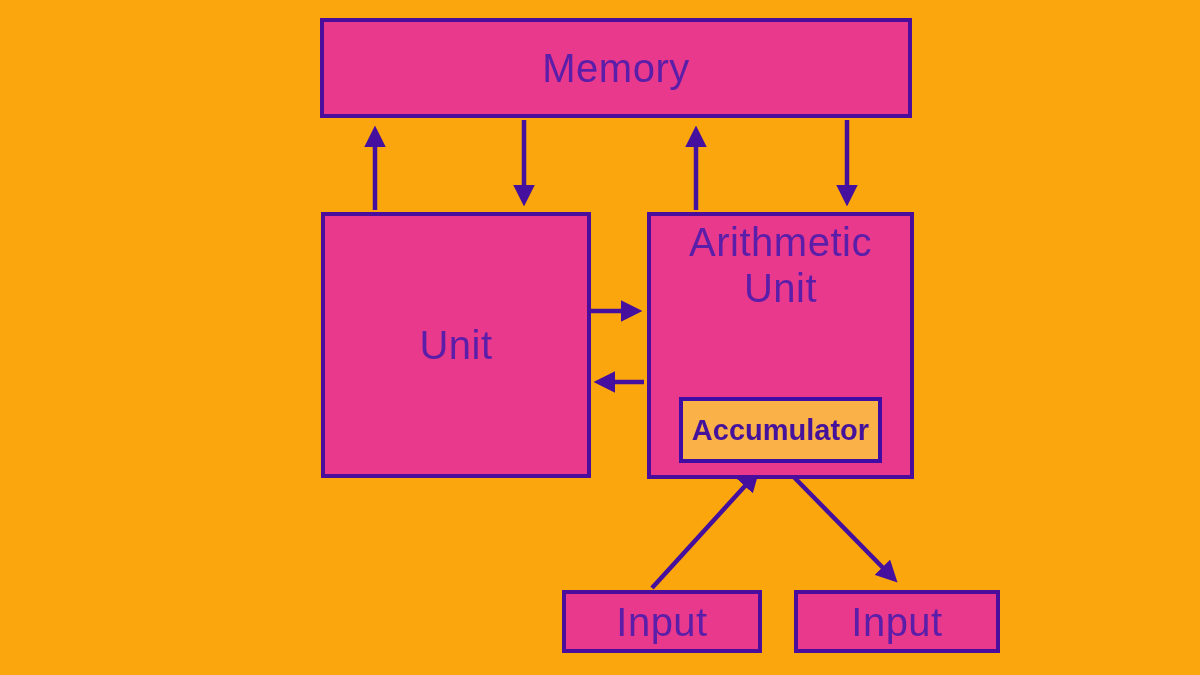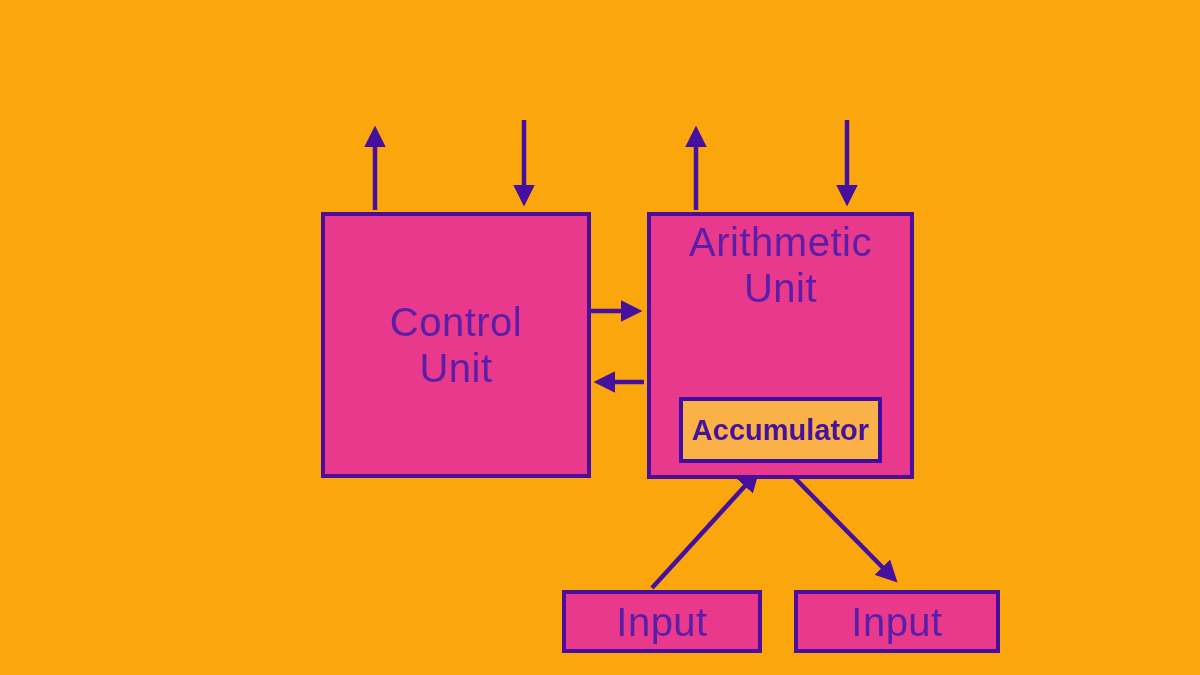--- a/index.html
+++ b/index.html
@@ -73,23 +73,25 @@
     <line x1="375" y1="210" x2="375" y2="132" marker-end="url(#arrowhead)"></line>
     <line x1="524" y1="120" x2="524" y2="200" marker-end="url(#arrowhead)"></line>
     <line x1="696" y1="210" x2="696" y2="132" marker-end="url(#arrowhead)"></line>
     <line x1="847" y1="120" x2="847" y2="200" marker-end="url(#arrowhead)"></line>
     <line x1="591" y1="311" x2="636" y2="311" marker-end="url(#arrowhead)"></line>
     <line x1="644" y1="382" x2="600" y2="382" marker-end="url(#arrowhead)"></line>
     <line x1="652" y1="588" x2="755" y2="475" marker-end="url(#arrowhead)"></line>
     <line x1="784" y1="467" x2="893" y2="578" marker-end="url(#arrowhead)"></line>
   </svg>
 
+  <div class="node node-memory">
+    <span>Memory</span>
+  </div>
 
   <div class="node node-cu">
-    <span>Control</span>
     <span>Unit</span>
   </div>
 
   <div class="node node-alu">
     <span>Arithmetic</span>
     <span>Unit</span>
   </div>
 
   <div class="node node-input">
     <span>Input</span>

